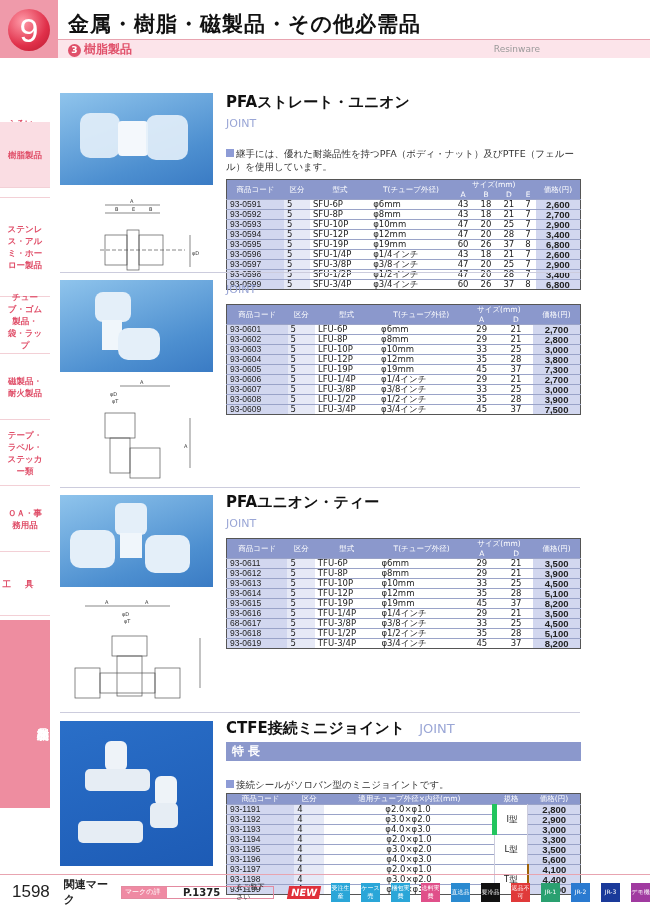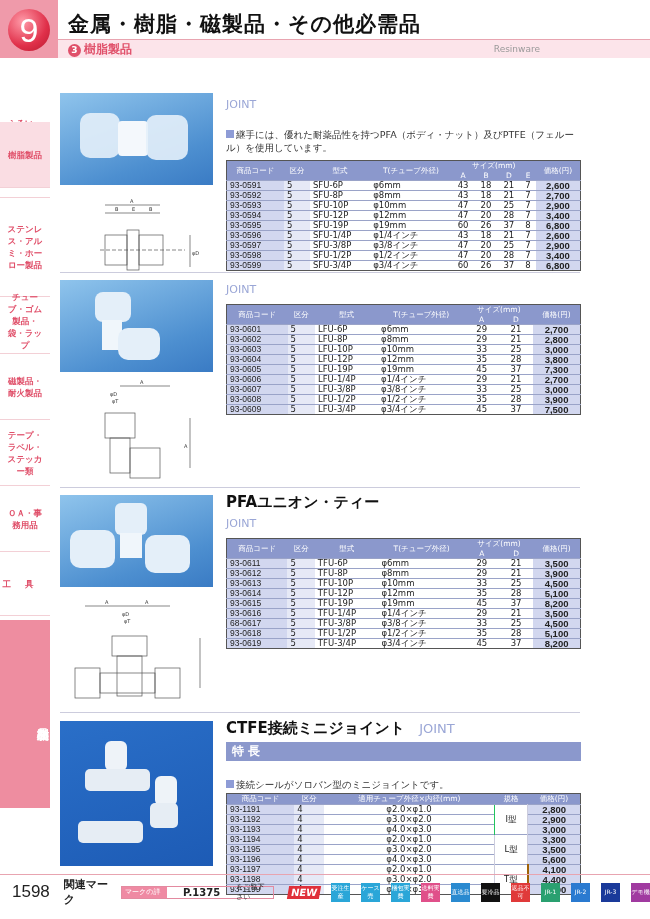--- a/index.html
+++ b/index.html
@@ -102,20 +102,21 @@
     <rect x="35" y="40" width="22" height="30"></rect>
       <rect x="57" y="35" width="12" height="40"></rect>
       <rect x="69" y="40" width="24" height="30"></rect>
     <line x1="30" y1="55" x2="115" y2="55" stroke-dasharray="4 2"></line>
     <line x1="120" y1="40" x2="120" y2="72"></line>
       <text x="122" y="60" font-size="5" fill="#333" stroke="none">φD</text>
   </svg>
 </div>
 
 <div class="prod" style="top:93px">
+  <div class="prod-title">PFAストレート・ユニオン</div>
   <div class="prod-sub">JOINT</div>
   <div class="desc"><span class="sq"></span><span>継手には、優れた耐薬品性を持つPFA（ボディ・ナット）及びPTFE（フェルール）を使用しています。</span></div>
   <table style="margin-top:6px">
     <tbody>
         <tr>
           <th rowspan="2">商品コード</th>
           <th rowspan="2">区分</th>
           <th rowspan="2">型式</th>
           <th rowspan="2">T(チューブ外径)</th>
           <th colspan="4">サイズ(mm)</th>
@@ -512,21 +513,21 @@
           <th>適用チューブ外径×内径(mm)</th>
           <th>規格</th>
           <th>価格(円)</th>
         </tr>
     </tbody>
       <tbody id="mini-body">
         <tr>
           <td class="code">93-1191</td>
           <td class="kbn">4</td>
           <td class="c">φ2.0×φ1.0</td>
-          <td class="c" rowspan="3" style="border-left:1px solid #22c55e;border-right:1px solid #ccd">I型</td>
+          <td class="c" rowspan="3" style="border-left:5px solid #22c55e;border-right:1px solid #ccd">I型</td>
           <td class="price">2,800</td>
         </tr>
         <tr>
           <td class="code">93-1192</td>
           <td class="kbn">4</td>
           <td class="c">φ3.0×φ2.0</td>
           <td class="price">2,900</td>
         </tr>
         <tr>
           <td class="code">93-1193</td>

